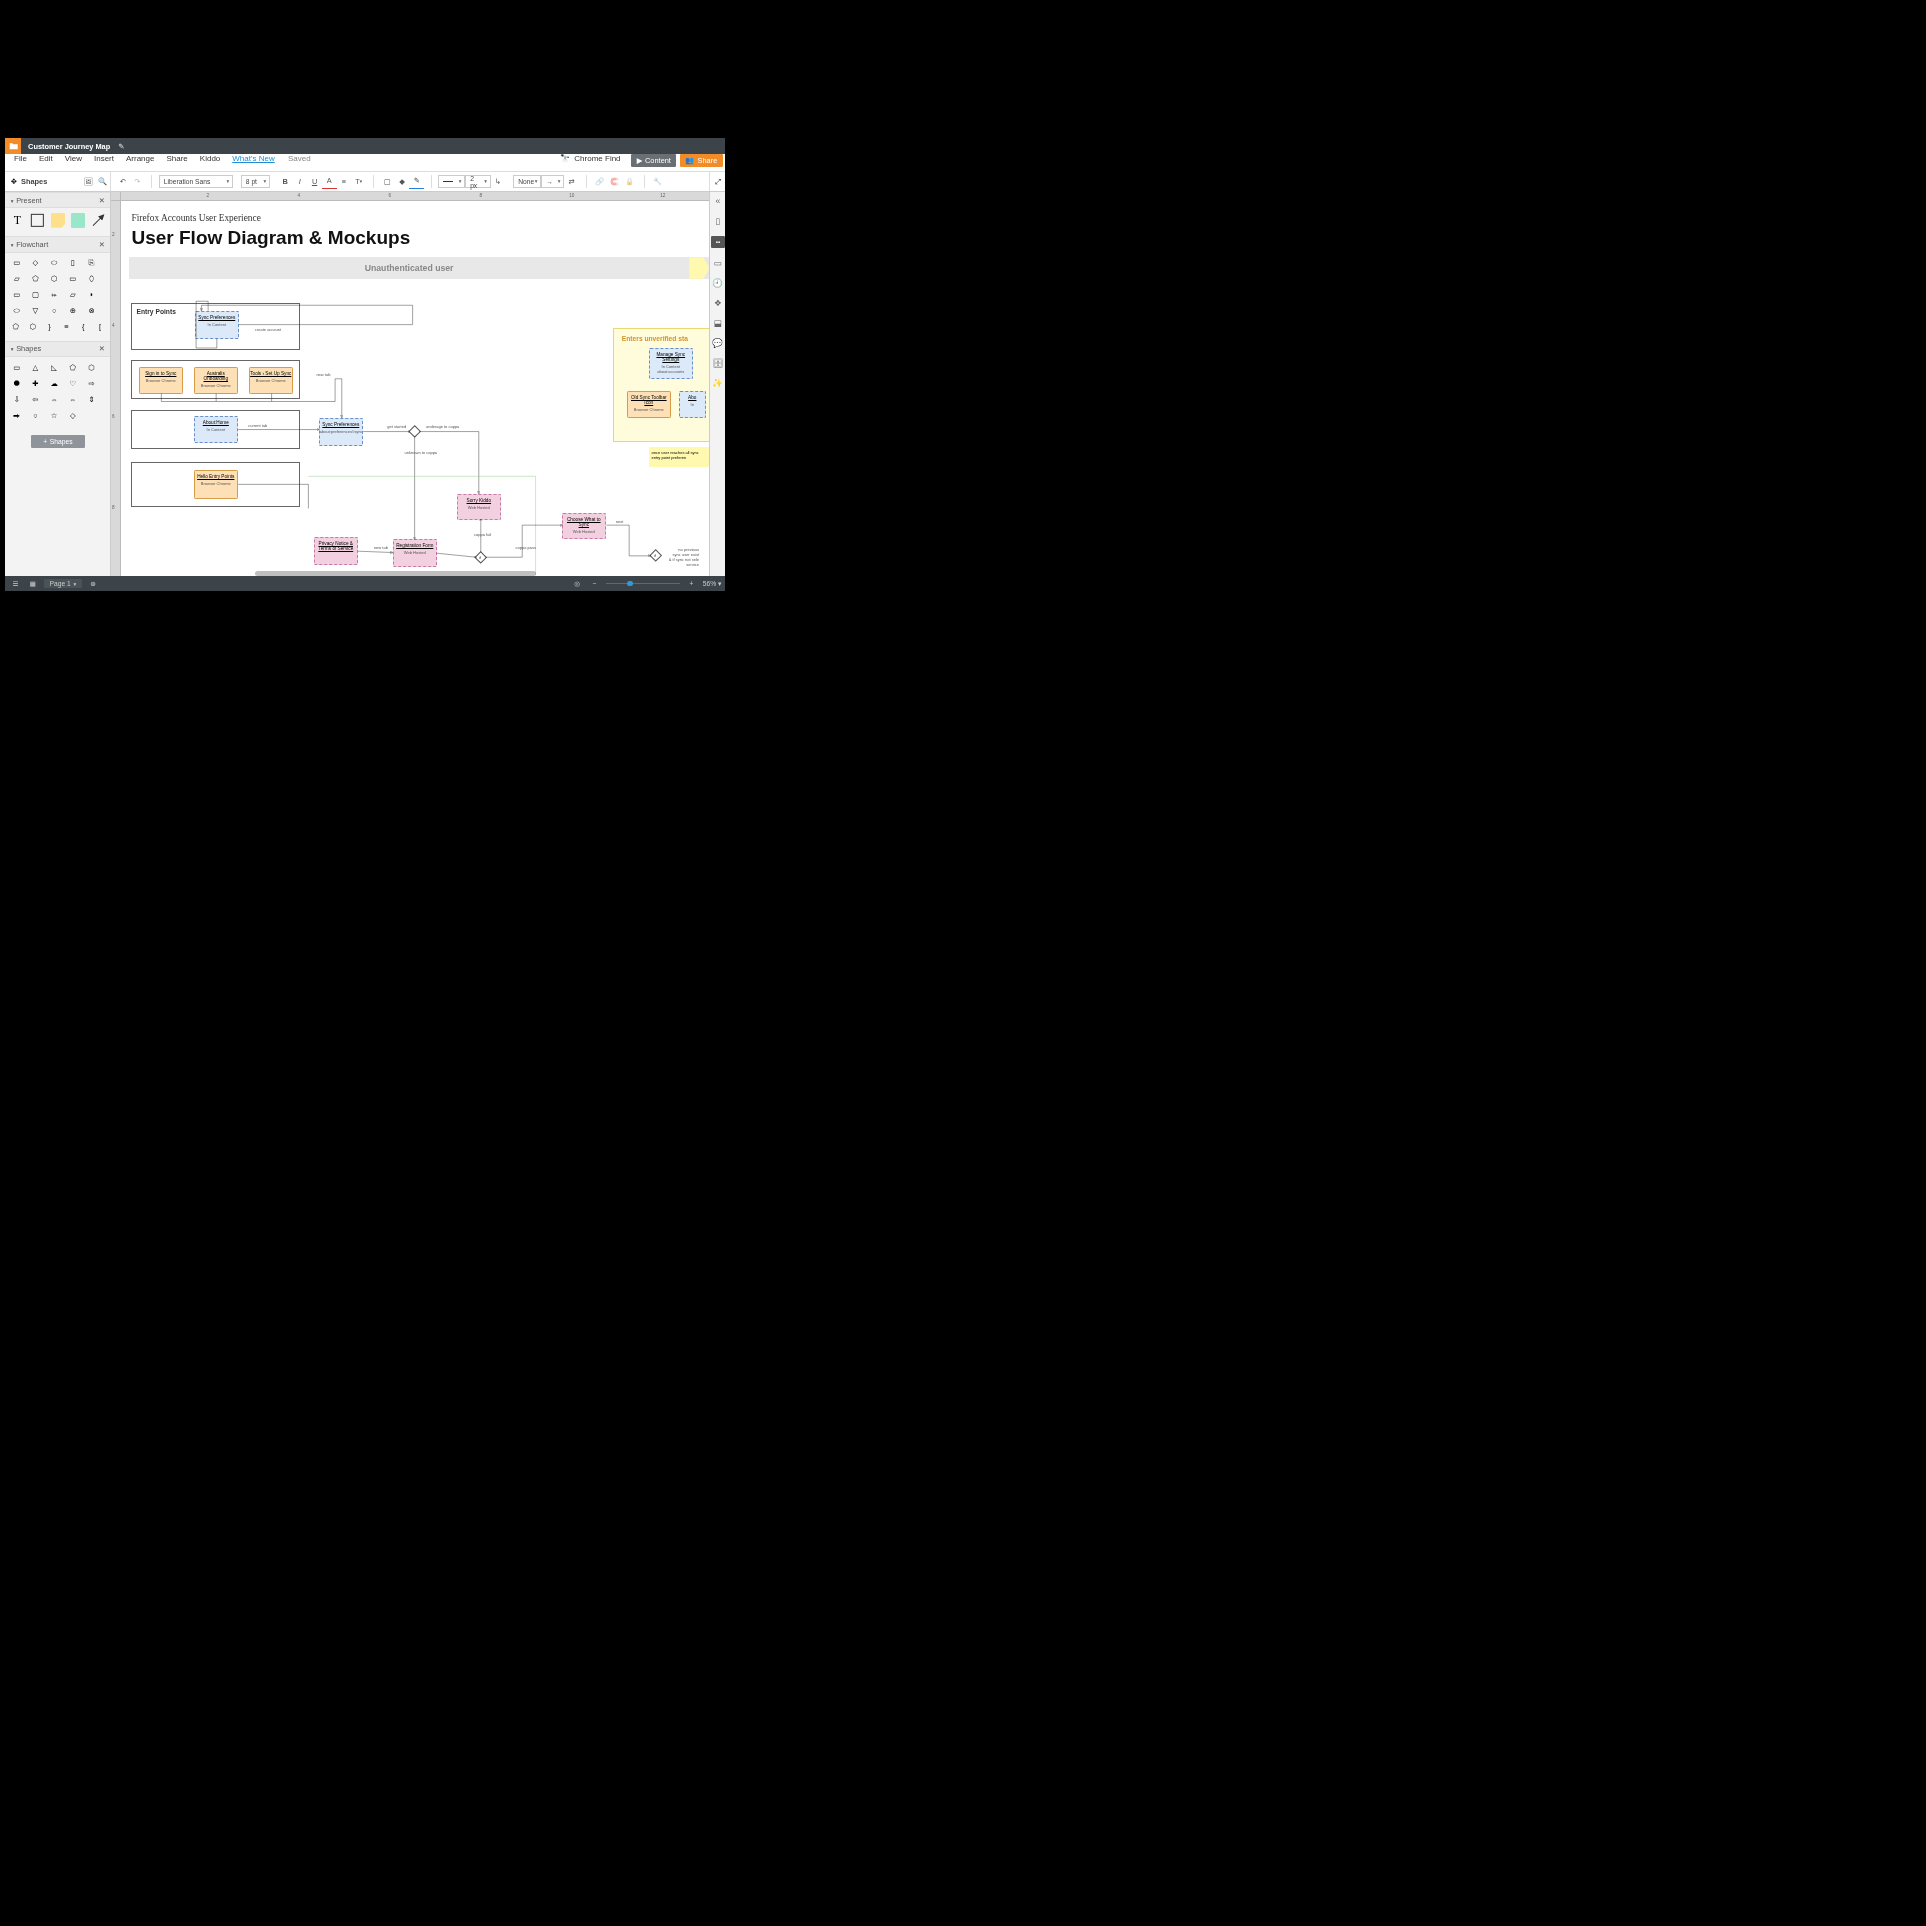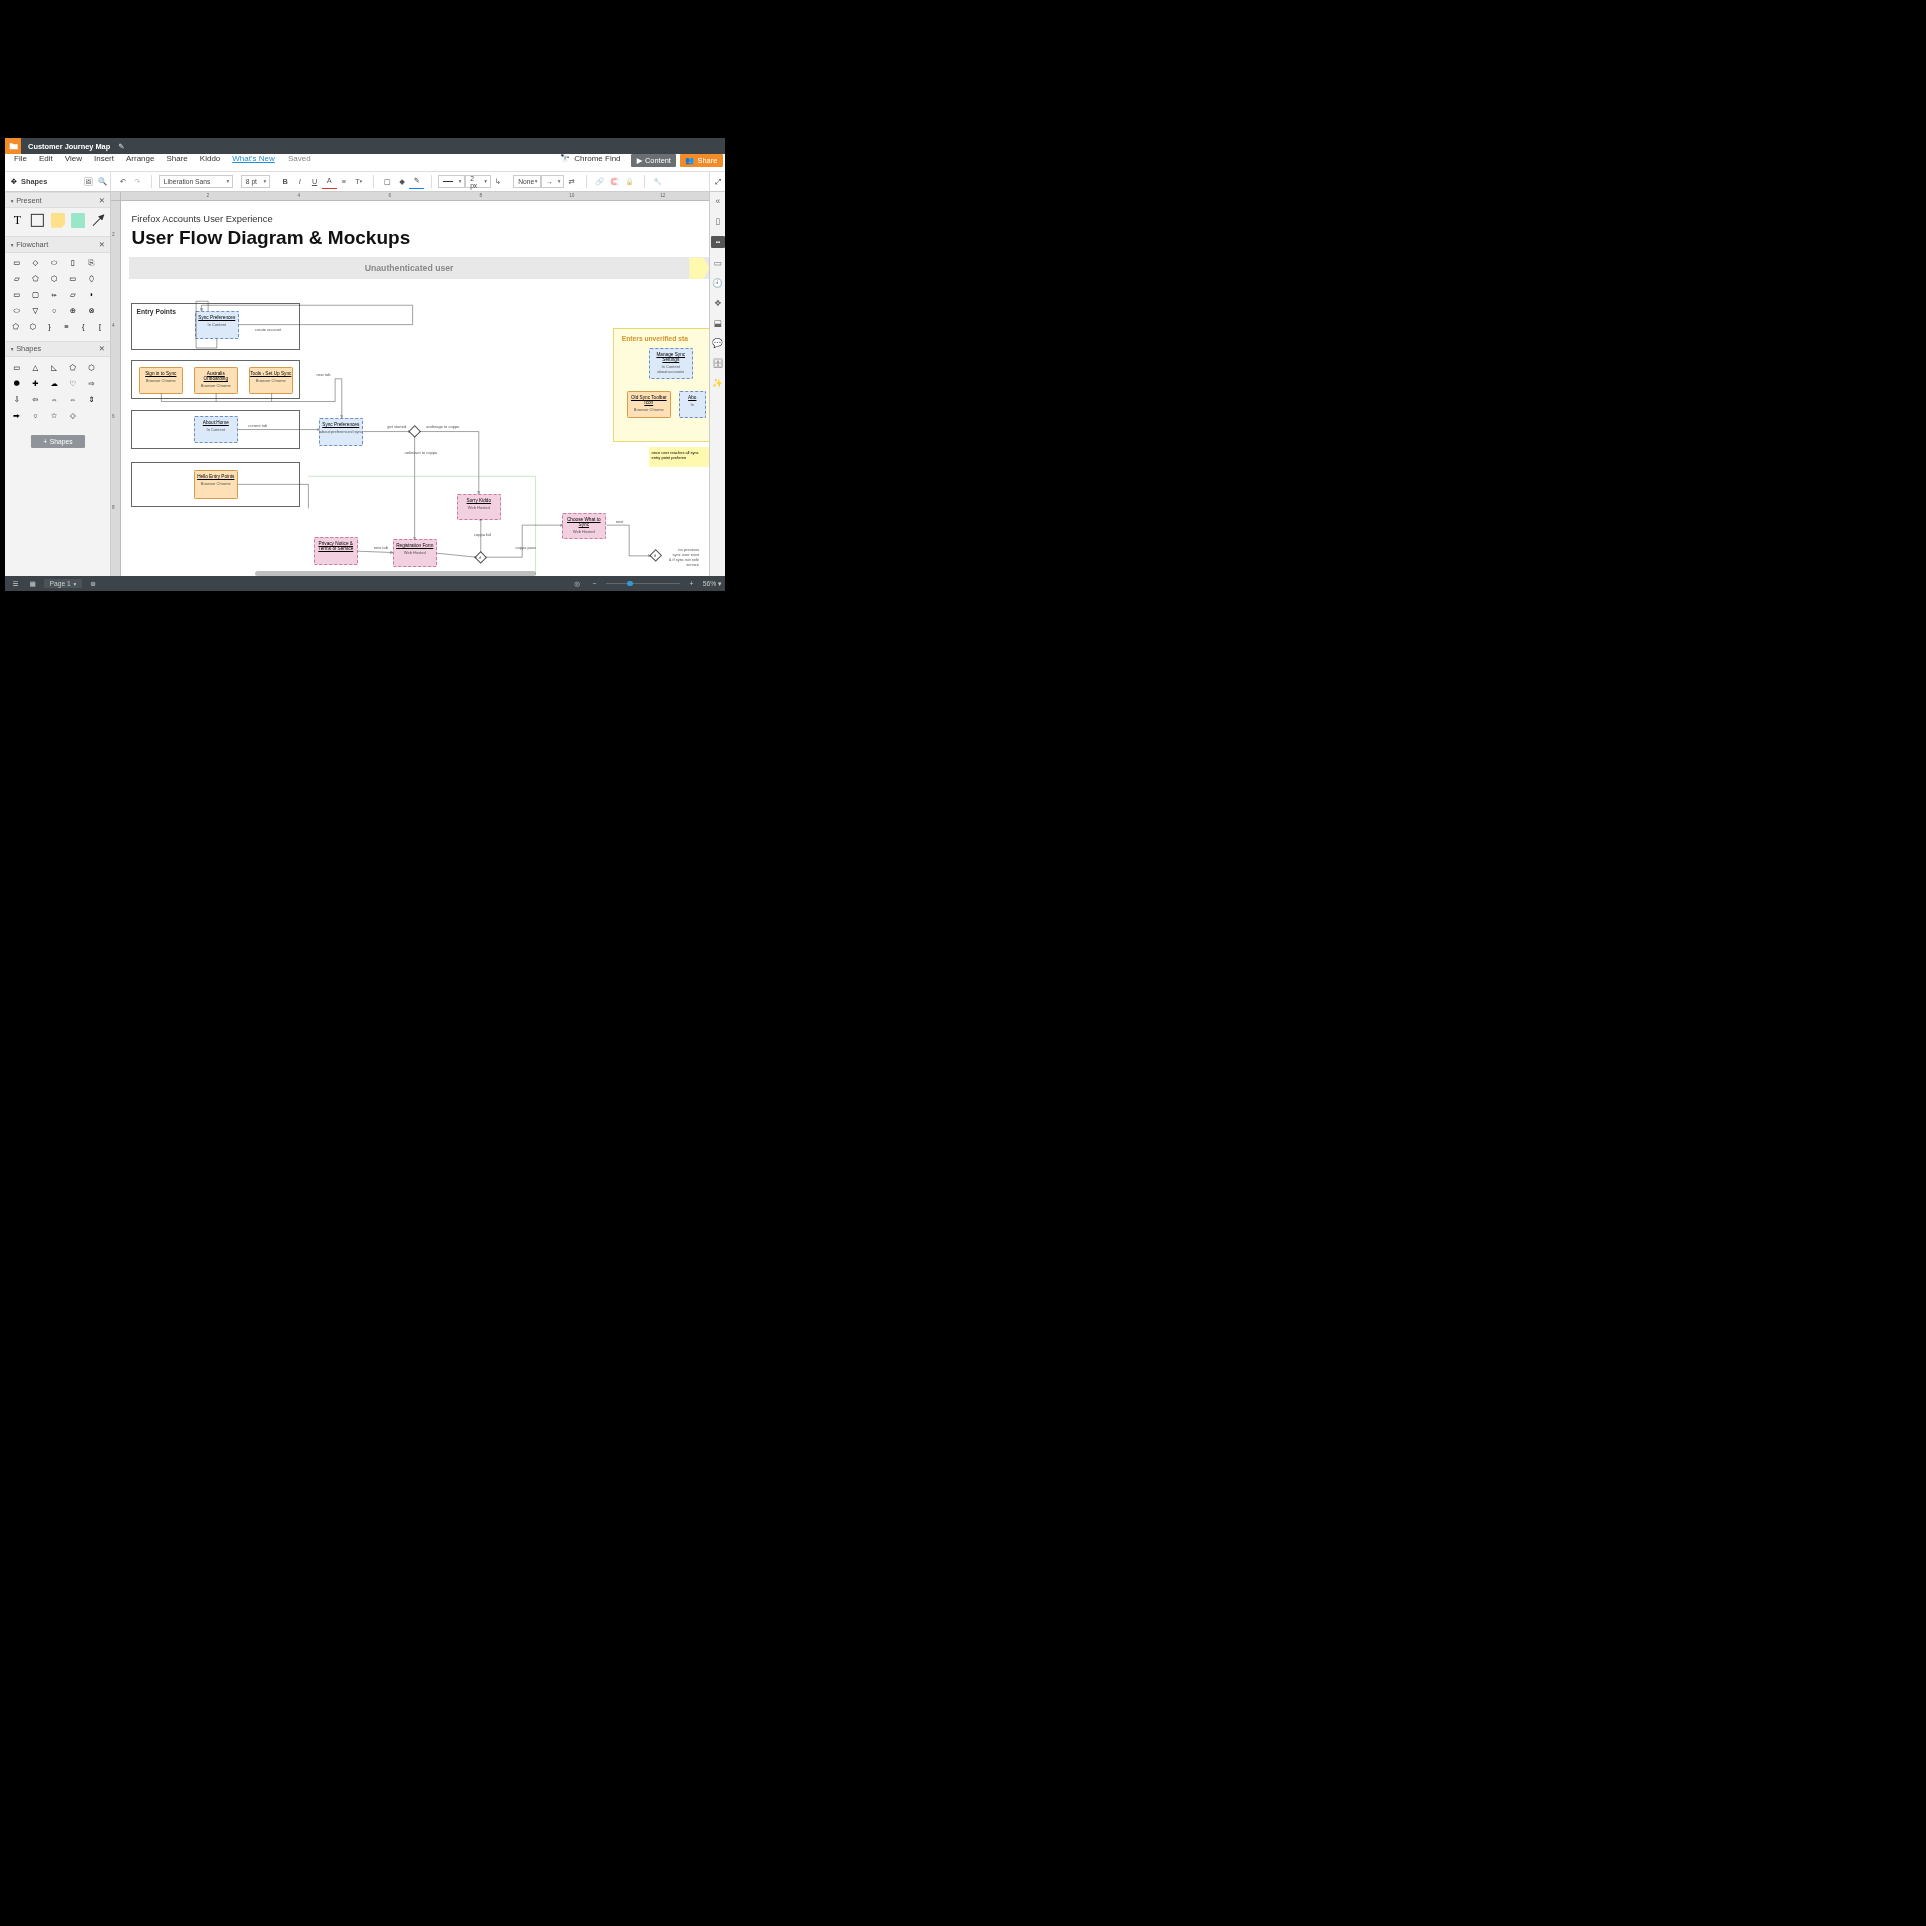--- a/index.html
+++ b/index.html
@@ -73,21 +73,21 @@
 .rightrail .ri.sel { background:#555; color:#fff; border-radius:1.3px; width:13.4px; height:12px; font-size:6px; }
 
 
 .statusbar { height:14.7px; background:#3c4449; display:flex; align-items:center; font-size:6.7px; color:#ccc; padding:0 4px; gap:5.4px; }
 .statusbar .pbtn { display:flex; align-items:center; gap:2.7px; background:#4a5358; padding:1.3px 5.4px; border-radius:1.3px; cursor:pointer; }
 .statusbar .zoom-track { width:74px; height:1.3px; background:#666; position:relative; }
 .statusbar .zoom-track .handle { position:absolute; top:-2px; left:21.4px; width:5.4px; height:5.4px; border-radius:50%; background:#3498db; }
 .statusbar .ico { width:12px; height:12px; display:flex; align-items:center; justify-content:center; cursor:pointer; }
 
 
-.doc-title { position:absolute; left:10.7px; top:12px; font-size:9.4px; color:#333; }
+.doc-title { position:absolute; left:10.7px; top:12px; font-size:9.4px; color:#333;font-family:Liberation Serif, serif; }
 .doc-h1 { position:absolute; left:10.7px; top:25.4px; font-size:19px; font-weight:bold; color:#111; }
 .banner { position:absolute; left:8px; top:56px; right:0; height:21.4px; background:#e8e8e8; display:flex; align-items:center;}
 .banner .lbl { flex:1; text-align:center; font-size:8.7px; color:#888; font-weight:bold; }
 .banner .arrow-r { width:20px; height:100%; background:linear-gradient(135deg,#fff9b0 0,#fff9b0 100%); clip-path: polygon(0 0, 70% 0, 100% 50%, 70% 100%, 0 100%); }
 
 .section-box { position:absolute; border:0.7px solid #666; background:#fff; }
 .section-label { position:absolute; left:4px; top:4px; font-size:6.7px; font-weight:bold; color:#333; }
 
 .node { position:absolute; font-size:4.7px; text-align:center; border-radius:1.3px; }
 .node .t { text-decoration:underline; font-size:4.7px; padding-top:2.7px; }

